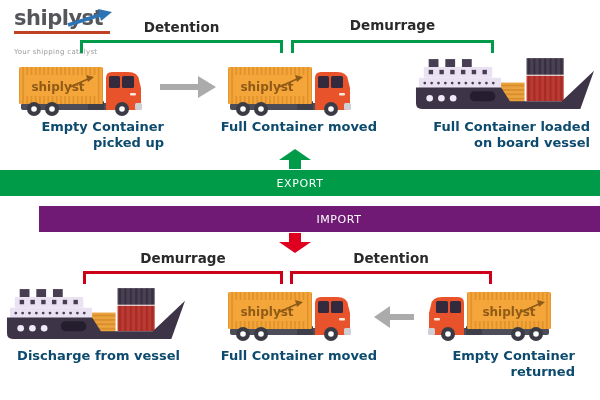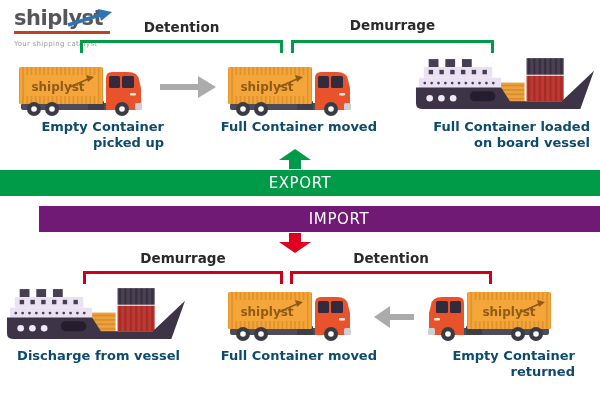--- a/index.html
+++ b/index.html
@@ -5,35 +5,35 @@
   html,body{margin:0;padding:0;background:#fff;}
   .canvas{position:relative;width:600px;height:400px;background:#ffffff;overflow:hidden;
           font-family:"DejaVu Sans","Liberation Sans",sans-serif;}
   .abs{position:absolute;}
 
   
   .logo{position:absolute;left:14px;top:7px;width:110px;}
   .logo-brand{position:relative;font-size:21px;font-weight:bold;color:#55565a;letter-spacing:-0.5px;line-height:23px;z-index:2;}
   .logo-arrow{position:absolute;left:52px;top:1px;z-index:3;}
   .logo-rule{width:96px;height:3px;background:#bf4022;margin-top:1px;}
-  .logo-tagline{font-size:7px;color:#9a9a9a;margin-top:6px;letter-spacing:0.3px;}
+  .logo-tagline{font-size:7px;color:#9a9a9a;margin-top:14px;letter-spacing:0.3px;}
 
   
   .bracket{position:absolute;height:13px;box-sizing:border-box;
            border-style:solid;border-width:3px 3px 0 3px;}
   .bracket.g{border-color:#009b49;}
   .bracket.r{border-color:#cc0018;}
   .blabel{position:absolute;font-size:13.5px;font-weight:bold;color:#2a2a2a;text-align:center;}
 
   
   .caption{position:absolute;font-size:13px;font-weight:bold;color:#0c4a6e;text-align:right;line-height:16px;}
 
   
   .band{position:absolute;left:0;width:600px;height:26px;display:flex;align-items:center;justify-content:center;
-        color:#fff;font-size:15px;letter-spacing:0.6px;font-weight:400;}
+        color:#fff;font-size:11px;letter-spacing:0.6px;font-weight:400;}
   .band.g{background:#009b49;}
   .band.r{background:#701a75;margin-left:39px;}
 
   .cont-brand{font-family:"DejaVu Sans","Liberation Sans",sans-serif;font-size:12px;font-weight:bold;fill:#8f5b17;}
 </style>
 </head>
 <body>
 
 <div class="canvas">
 

